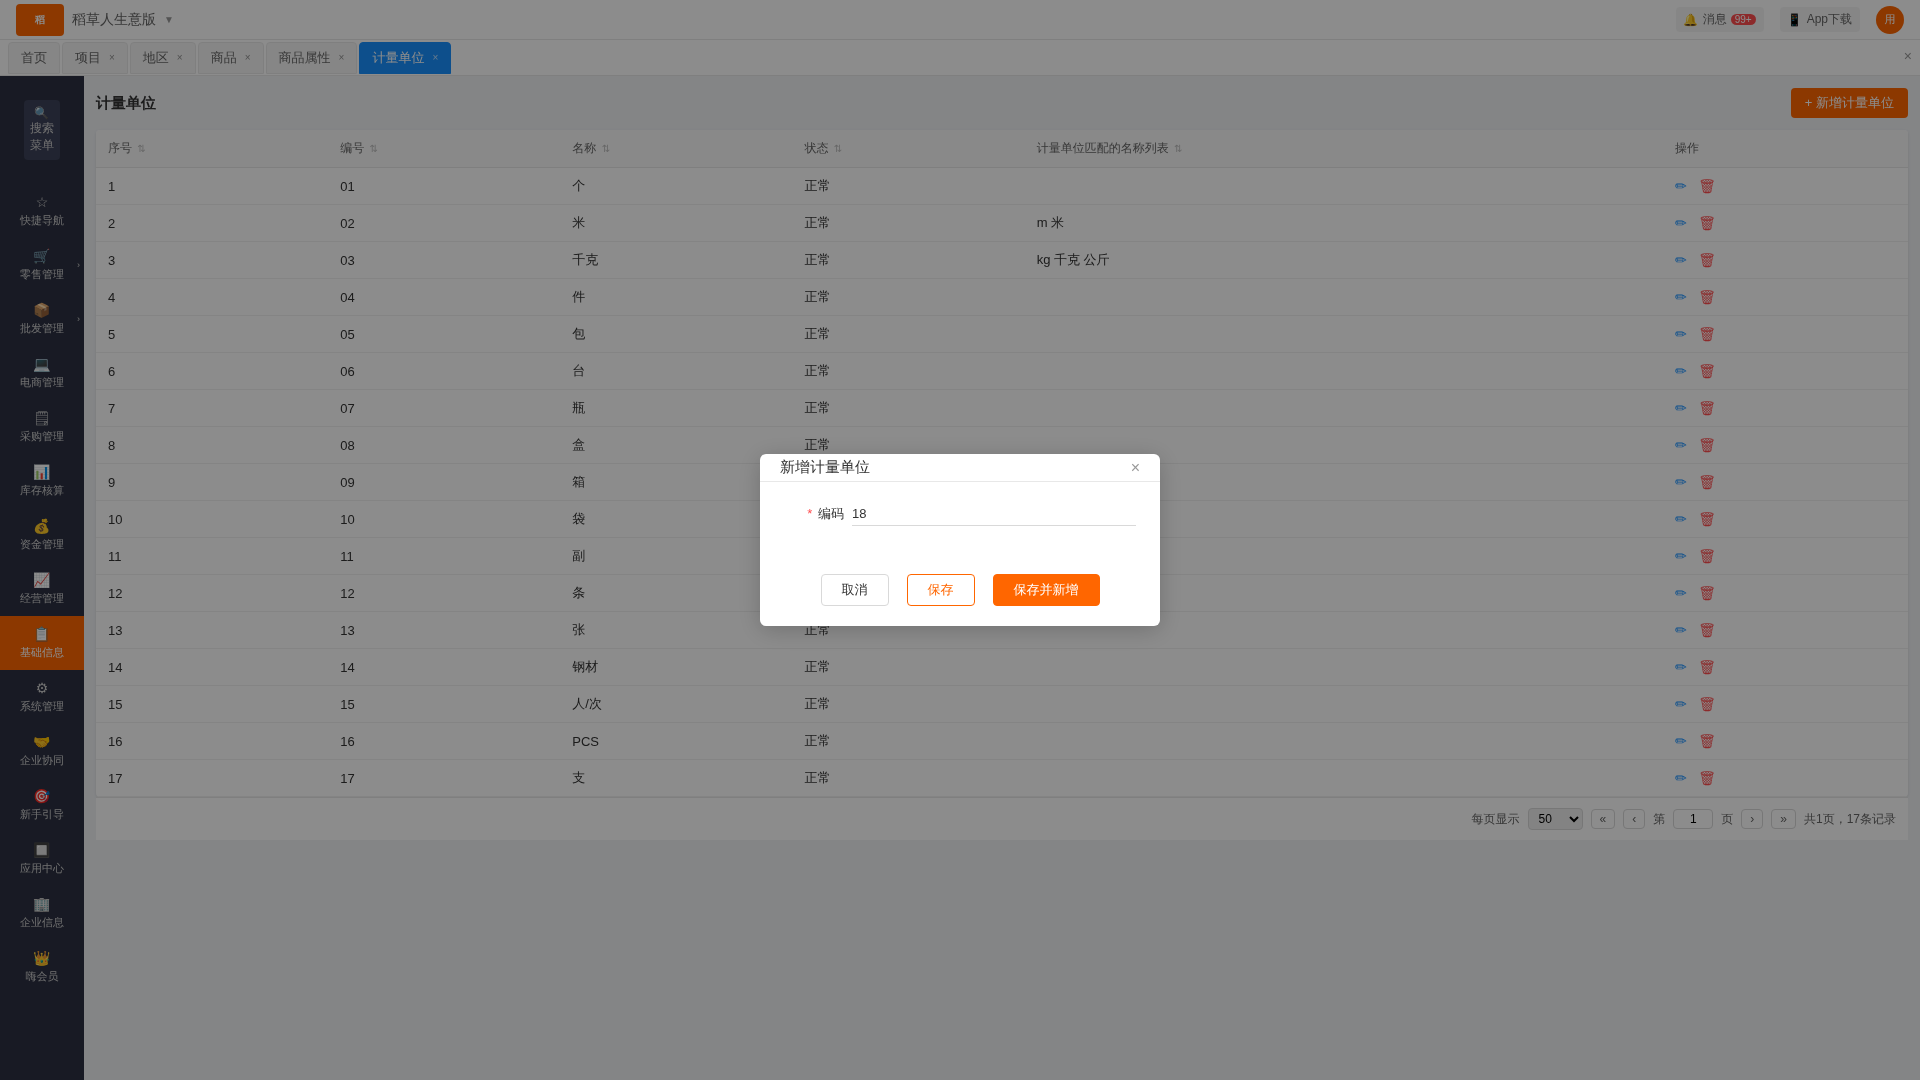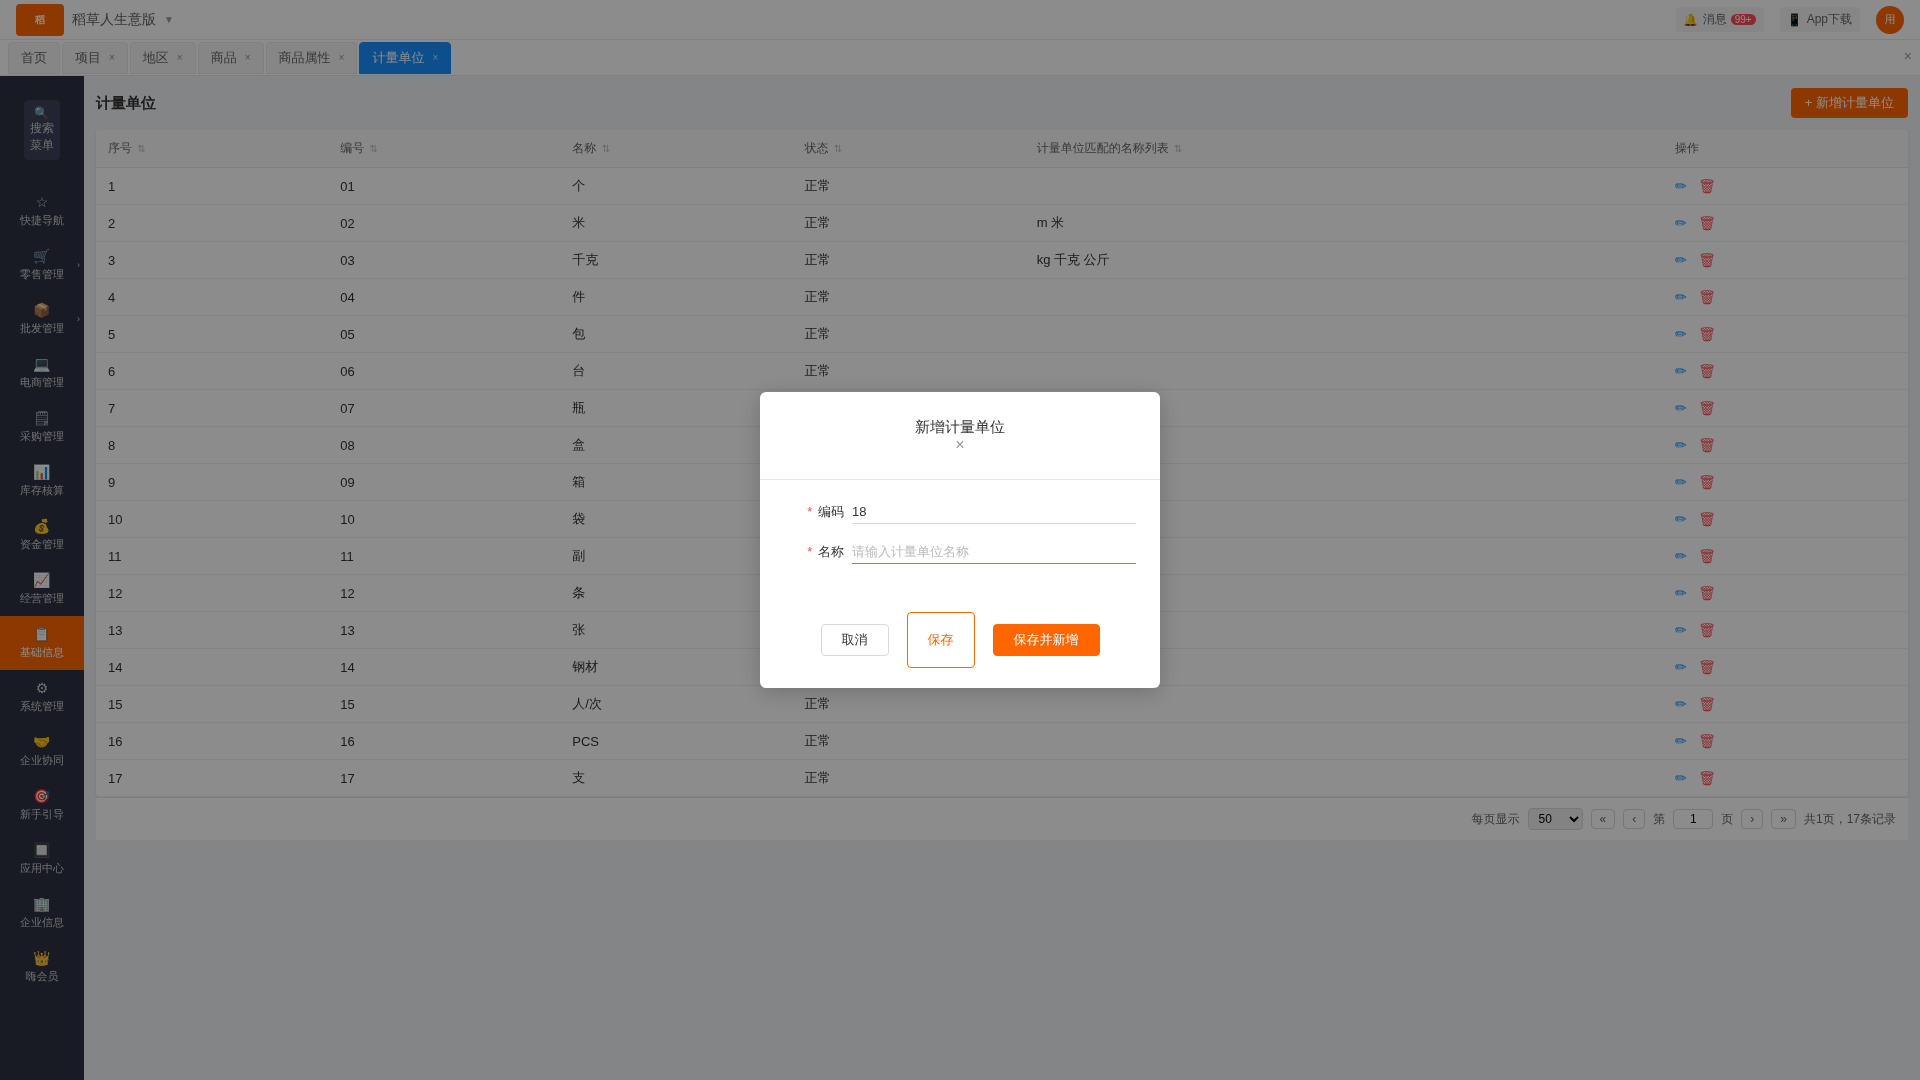--- a/index.html
+++ b/index.html
@@ -318,23 +318,22 @@
       background: white;
       border-radius: 6px;
       width: 400px;
       box-shadow: 0 4px 24px rgba(0,0,0,0.2);
       overflow: hidden;
     }
     .dialog-header {
       display: flex;
       align-items: center;
       justify-content: space-between;
-      padding: 26px 20px;
+      padding: 4px 20px;
       border-bottom: 1px solid #e8e8e8;
-      flex-direction: column;
     }
     .dialog-title {
       font-size: 15px;
       font-weight: 500;
       color: #333;
     }
     .dialog-close {
       cursor: pointer;
       color: #999;
       font-size: 16px;
@@ -387,21 +386,21 @@
       background: white;
       padding: 6px 20px;
       border-radius: 4px;
       cursor: pointer;
       font-size: 13px;
       color: #333;
     }
     .btn-save {
       border: 1px solid #ff6600;
       background: white;
-      padding: 18px 20px;
+      padding: 6px 20px;
       border-radius: 4px;
       cursor: pointer;
       font-size: 13px;
       color: #ff6600;
     }
     .btn-save-add {
       background: #ff6600;
       border: 1px solid #ff6600;
       color: white;
       padding: 6px 20px;
@@ -770,27 +769,20 @@
       <span class="dialog-close">×</span>
     </div>
     <div class="dialog-body">
       <div class="form-row">
         <div class="form-label">
           <span class="required">*</span>
           <span>编码</span>
         </div>
         <input class="form-input" type="text" value="18" style="">
       </div>
-      <div class="form-row">
-        <div class="form-label">
-          <span class="required">*</span>
-          <span>名称</span>
-        </div>
-        <input class="form-input active" type="text" placeholder="请输入计量单位名称" style="">
-      </div>
     </div>
     <div class="dialog-footer">
       <button class="btn-cancel">取消</button>
       <button class="btn-save">保存</button>
       <button class="btn-save-add">保存并新增</button>
     </div>
   </div>
 </div>
 
 </body></html>

